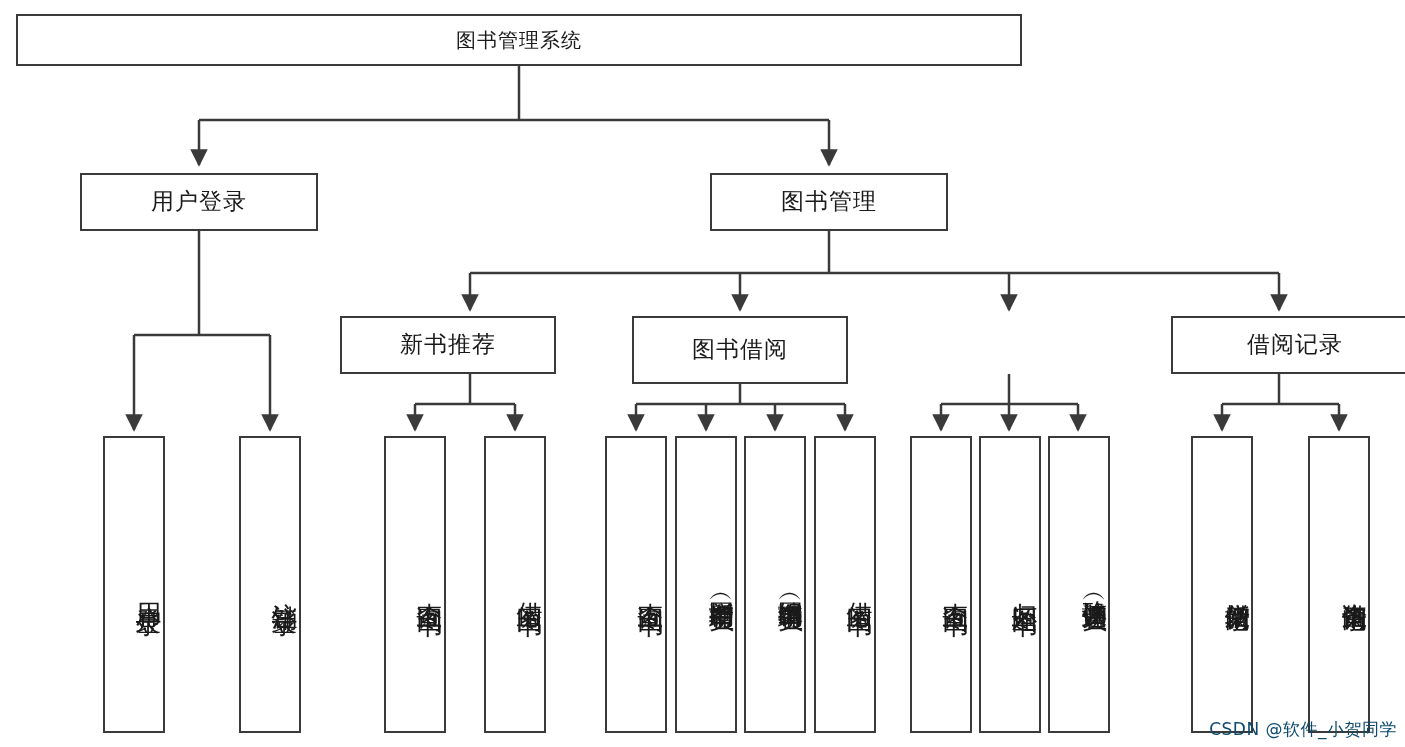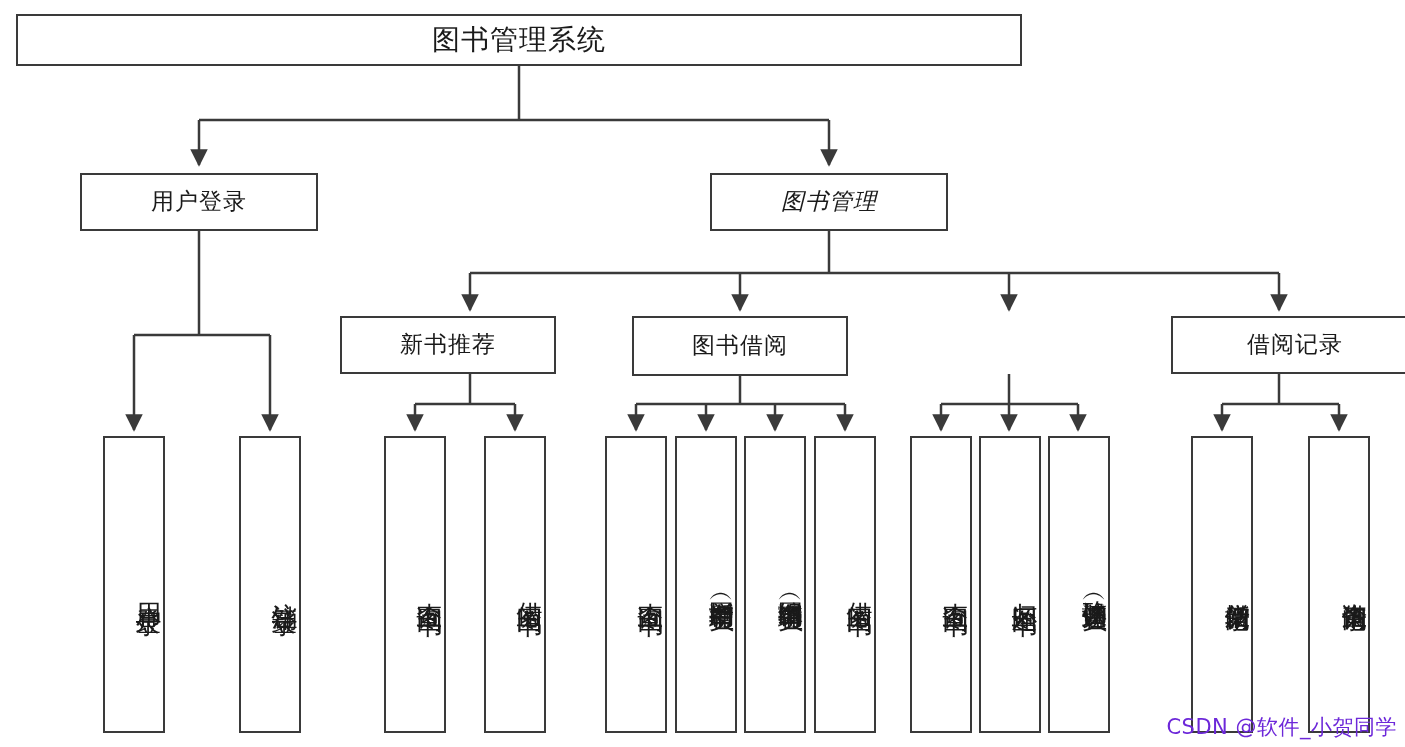--- a/index.html
+++ b/index.html
@@ -16,39 +16,39 @@
   .node {
     position:absolute;
     background:#ffffff;
     border:2px solid #3a3a3a;
     display:flex; align-items:center; justify-content:center;
     color:#1a1a1a;
     text-align:center;
     line-height:1.12;
   }
   .node-h { font-size:23px; letter-spacing:1px; }
-  .node-root { font-size:28px; letter-spacing:1px; }
+  .node-root { font-size:20px; letter-spacing:1px; }
 
   
   .node-v {
     writing-mode:vertical-rl;
     text-orientation:upright;
     align-items:flex-start;
     justify-content:center;
     padding-top:6px;
     font-size:26px;
     letter-spacing:3px;
   }
   .node-v.tall { padding-top:2px; letter-spacing:1px; font-size:25px; }
 
   .watermark {
     position:absolute;
     right:8px; bottom:6px;
-    font-size:21px;
-    color:#6d28d9;
+    font-size:17px;
+    color:#0c4a6e;
     letter-spacing:0.5px;
     white-space:nowrap;
     z-index:5;
   }
 </style>
 </head>
 <body>
 
 <div id="canvas">
 
@@ -103,29 +103,29 @@
   </svg>
 
   <div class="node node-root" style="left:16px; top:14px; width:1006px; height:52px;">
     <span>图书管理系统</span>
   </div>
 
   <div class="node node-h" style="left:80px; top:173px; width:238px; height:58px;">
     <span>用户登录</span>
   </div>
 
-  <div class="node node-h" style="left:710px; top:173px; width:238px; height:58px;font-style:italic;">
+  <div class="node node-h" style="left:710px; top:173px; width:238px; height:58px;">
     <span>图书管理</span>
   </div>
 
   <div class="node node-h" style="left:340px; top:316px; width:216px; height:58px;">
     <span>新书推荐</span>
   </div>
 
-  <div class="node node-h" style="left:632px; top:316px; width:216px; height:60px;">
+  <div class="node node-h" style="left:632px; top:316px; width:216px; height:68px;">
     <span>图书借阅</span>
   </div>
 
 
   <div class="node node-h" style="left:1171px; top:316px; width:248px; height:58px;">
     <span>借阅记录</span>
   </div>
 
   <div class="node node-v" style="left:103px; top:436px; width:62px; height:297px;">
     <span>用户登录</span>

